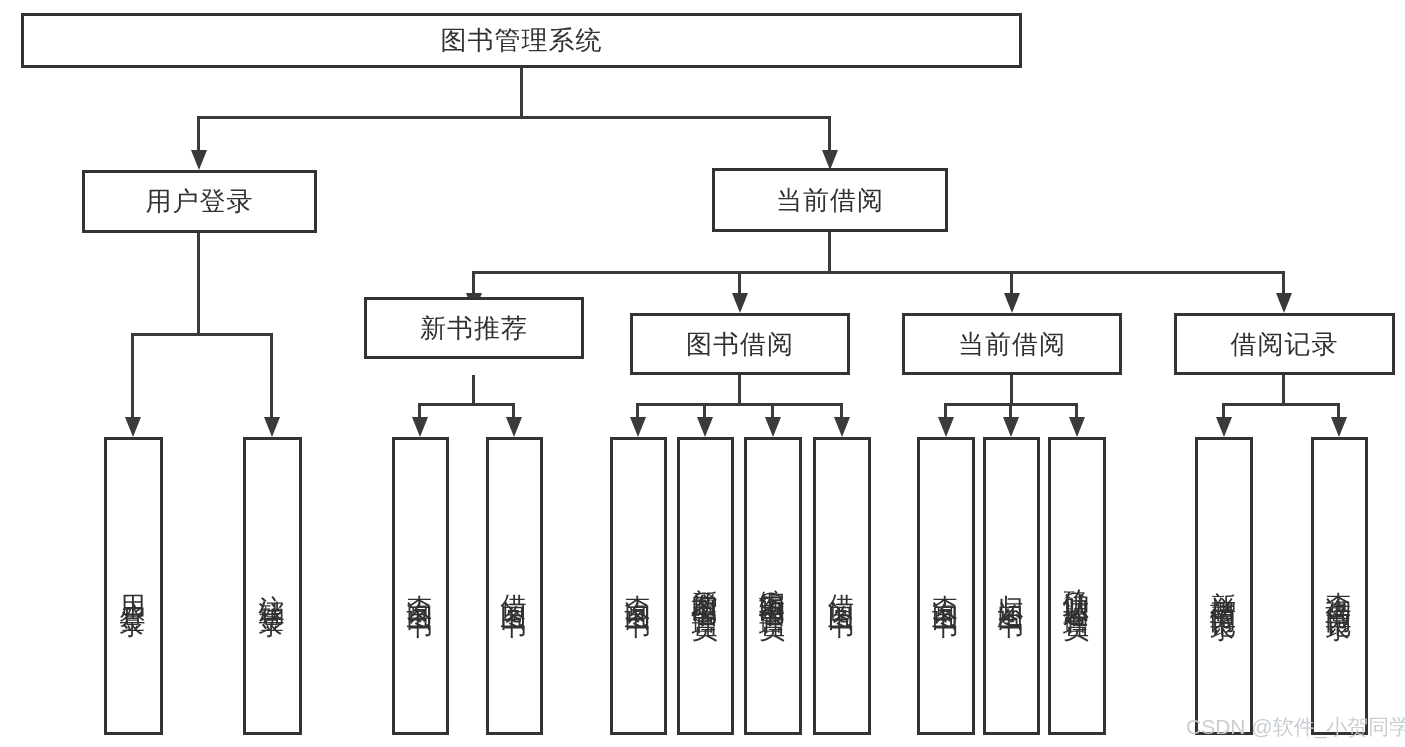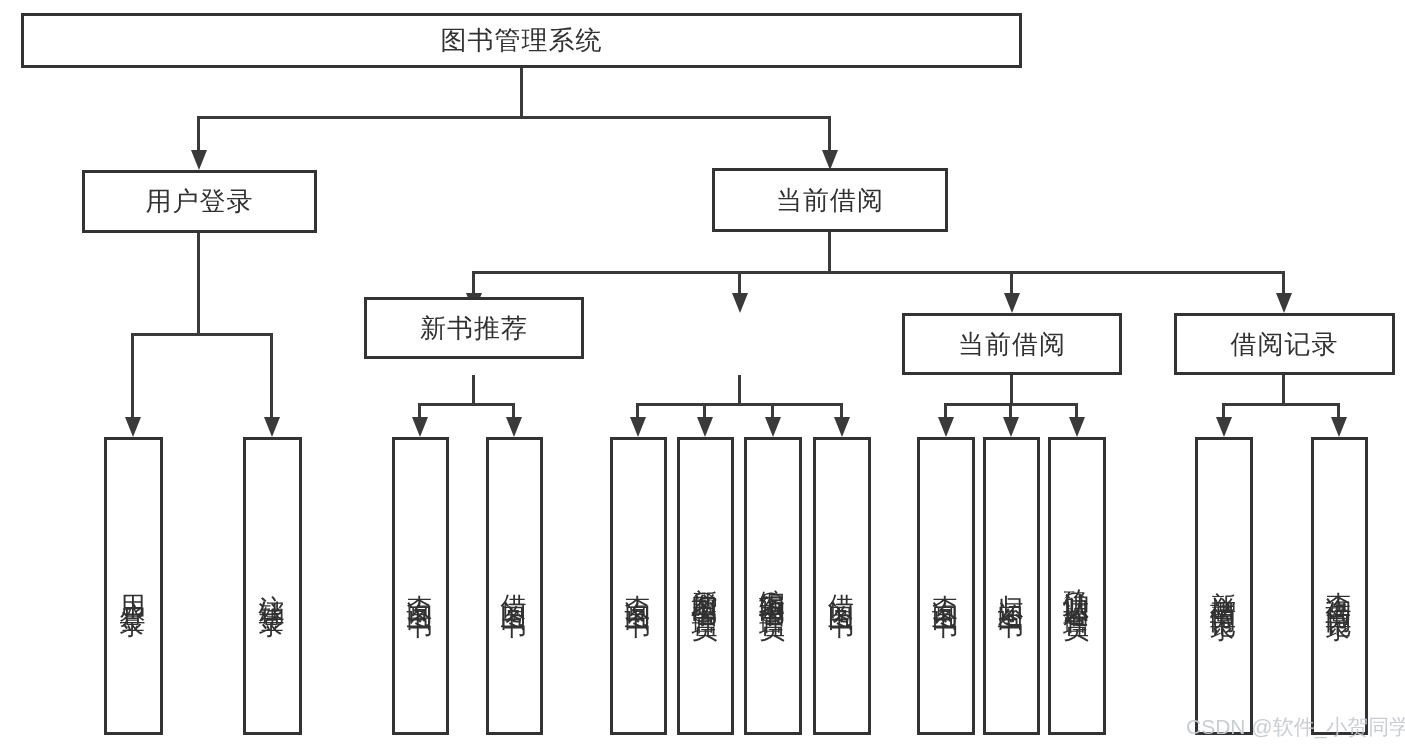--- a/index.html
+++ b/index.html
@@ -83,20 +83,21 @@
   <div class="vl" style="left:1337px;top:403px;height:16px"></div>
   <div class="ar" style="left:1216px;top:417px"></div>
   <div class="ar" style="left:1331px;top:417px"></div>
 
   <div class="box h" style="left:21px;top:13px;width:1001px;height:55px">图书管理系统</div>
 
   <div class="box h" style="left:82px;top:170px;width:235px;height:63px">用户登录</div>
   <div class="box h" style="left:712px;top:168px;width:236px;height:64px">当前借阅</div>
 
   <div class="box h" style="left:364px;top:297px;width:220px;height:62px">新书推荐</div>
+  <div class="box h" style="left:630px;top:313px;width:220px;height:62px">图书借阅</div>
   <div class="box h" style="left:902px;top:313px;width:220px;height:62px">当前借阅</div>
   <div class="box h" style="left:1174px;top:313px;width:221px;height:62px">借阅记录</div>
 
   <div class="box leaf sp4" style="left:104px;width:59px">用户登录</div>
   <div class="box leaf sp4" style="left:243px;width:59px">注销登录</div>
 
   <div class="box leaf sp4" style="left:392px;width:57px">查询图书</div>
   <div class="box leaf sp4" style="left:486px;width:57px">借阅图书</div>
 
   <div class="box leaf sp4" style="left:610px;width:57px">查询图书</div>

